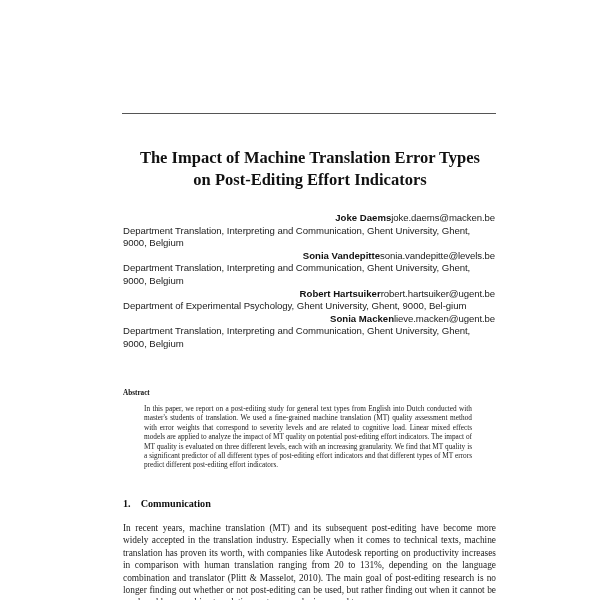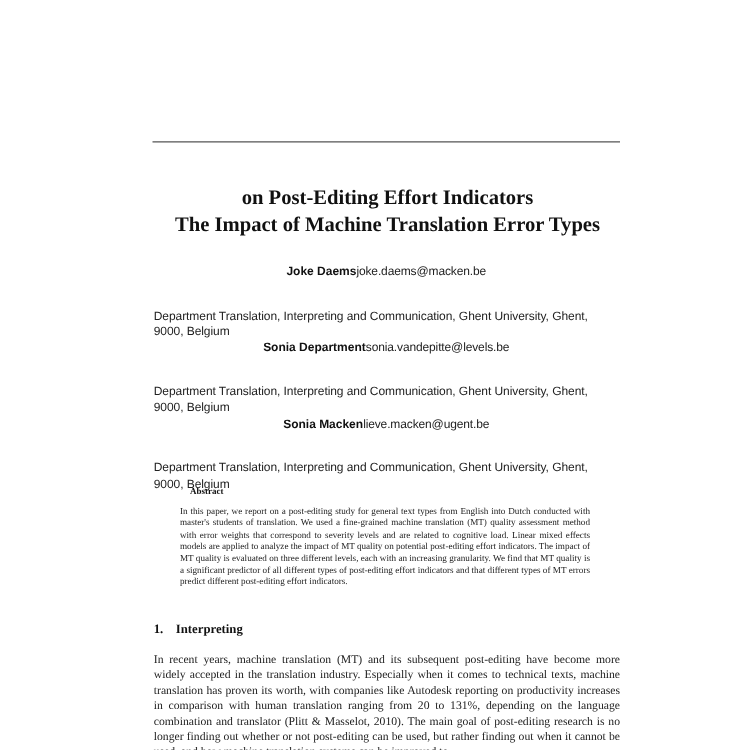--- a/index.html
+++ b/index.html
@@ -3,71 +3,78 @@
 <meta charset="utf-8">
 <style>
   html, body { margin: 0; padding: 0; background: #ffffff; }
   body { width: 600px; height: 600px; overflow: hidden; position: relative; color: #111; }
   .page { position: absolute; left: 0; top: 0; width: 600px; height: 600px; }
   .rule { position: absolute; left: 122px; top: 113px; width: 374px; height: 1px; background: #555; }
   .title { position: absolute; left: 100px; top: 147px; width: 420px; text-align: center;
     font-family: "Liberation Serif", serif; font-weight: bold; font-size: 16.5px; line-height: 22px; color: #111; }
   .authors { position: absolute; left: 123px; top: 212px; width: 372px;
     font-family: "Liberation Sans", sans-serif; font-size: 9.6px; line-height: 12.6px; color: #222; }
-  .author-head { display: flex; justify-content: center; }
+  .author-head { display: flex; justify-content: flex-end; }
   .author-name { font-weight: bold; color: #111; }
   .author-email { letter-spacing: -0.1px; }
-  .author-affil { letter-spacing: -0.05px; margin-top: 23px; }
+  .author-affil { letter-spacing: -0.05px; }
   .abstract-label { position: absolute; left: 123px; top: 389px;
-    font-family: "Liberation Serif", serif; font-weight: bold; font-size: 7.2px; color: #111; margin-left: 29px; }
+    font-family: "Liberation Serif", serif; font-weight: bold; font-size: 7.2px; color: #111; }
   .abstract-body { position: absolute; left: 144px; top: 404px; width: 328px;
     font-family: "Liberation Serif", serif; font-size: 7.3px; line-height: 9.4px; color: #222;
     text-align: justify; }
   .section-heading { position: absolute; left: 123px; top: 498px;
     font-family: "Liberation Serif", serif; font-weight: bold; font-size: 10.2px; color: #111; }
   .section-heading .num { margin-right: 10px; }
   .intro-body { position: absolute; left: 123px; top: 522px; width: 373px;
     font-family: "Liberation Serif", serif; font-size: 9.35px; line-height: 12.4px; color: #222;
     text-align: justify; }
 </style>
 </head>
 <body>
 
 <div class="page">
   <div class="rule"></div>
 
   <div class="title">
+    <div>The Impact of Machine Translation Error Types</div>
     <div>on Post-Editing Effort Indicators</div>
-    <div>The Impact of Machine Translation Error Types</div>
   </div>
 
   <div class="authors">
     <div class="author">
       <div class="author-head">
         <span class="author-name">Joke Daems</span>
         <span class="author-email">joke.daems@macken.be</span>
       </div>
       <div class="author-affil">Department Translation, Interpreting and Communication, Ghent University, Ghent, 9000, Belgium</div>
     </div>
     <div class="author">
       <div class="author-head">
-        <span class="author-name">Sonia Department</span>
+        <span class="author-name">Sonia Vandepitte</span>
         <span class="author-email">sonia.vandepitte@levels.be</span>
       </div>
       <div class="author-affil">Department Translation, Interpreting and Communication, Ghent University, Ghent, 9000, Belgium</div>
+    </div>
+    <div class="author">
+      <div class="author-head">
+        <span class="author-name">Robert Hartsuiker</span>
+        <span class="author-email">robert.hartsuiker@ugent.be</span>
+      </div>
+      <div class="author-affil">Department of Experimental Psychology, Ghent University, Ghent, 9000, Bel-gium</div>
     </div>
     <div class="author">
       <div class="author-head">
         <span class="author-name">Sonia Macken</span>
         <span class="author-email">lieve.macken@ugent.be</span>
       </div>
       <div class="author-affil">Department Translation, Interpreting and Communication, Ghent University, Ghent, 9000, Belgium</div>
     </div>
   </div>
 
   <div class="abstract-label">Abstract</div>
   <div class="abstract-body">In this paper, we report on a post-editing study for general text types from English into Dutch conducted with master's students of translation. We used a fine-grained machine translation (MT) quality assessment method with error weights that correspond to severity levels and are related to cognitive load. Linear mixed effects models are applied to analyze the impact of MT quality on potential post-editing effort indicators. The impact of MT quality is evaluated on three different levels, each with an increasing granularity. We find that MT quality is a significant predictor of all different types of post-editing effort indicators and that different types of MT errors predict different post-editing effort indicators.</div>
 
   <div class="section-heading">
-    <span class="num">1.</span><span>Interpreting</span>
+    <span class="num">1.</span><span>Communication</span>
   </div>
   <div class="intro-body">In recent years, machine translation (MT) and its subsequent post-editing have become more widely accepted in the translation industry. Especially when it comes to technical texts, machine translation has proven its worth, with companies like Autodesk reporting on productivity increases in comparison with human translation ranging from 20 to 131%, depending on the language combination and translator (Plitt &amp; Masselot, 2010). The main goal of post-editing research is no longer finding out whether or not post-editing can be used, but rather finding out when it cannot be used, and how machine translation systems can be improved to</div>
 </div>
 
 </body></html>

